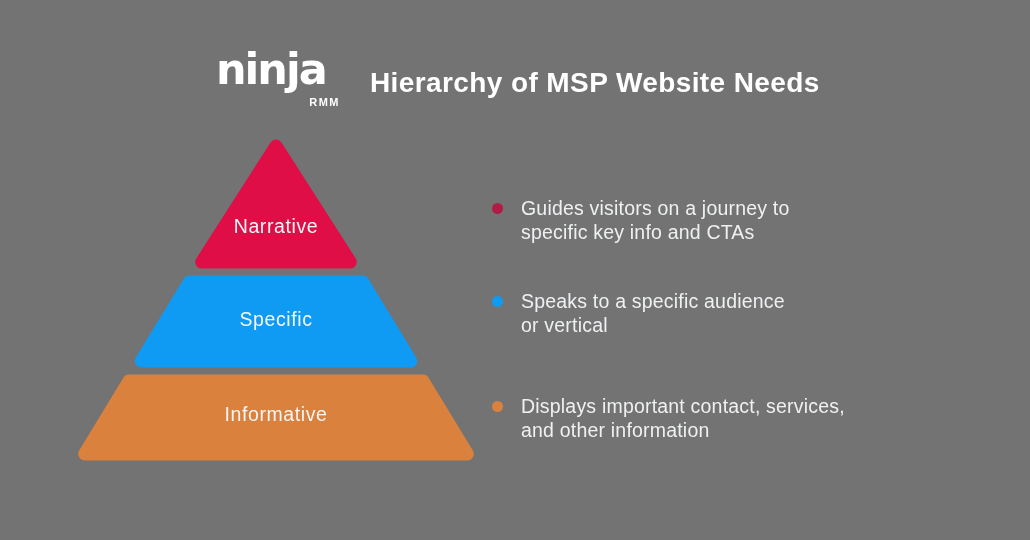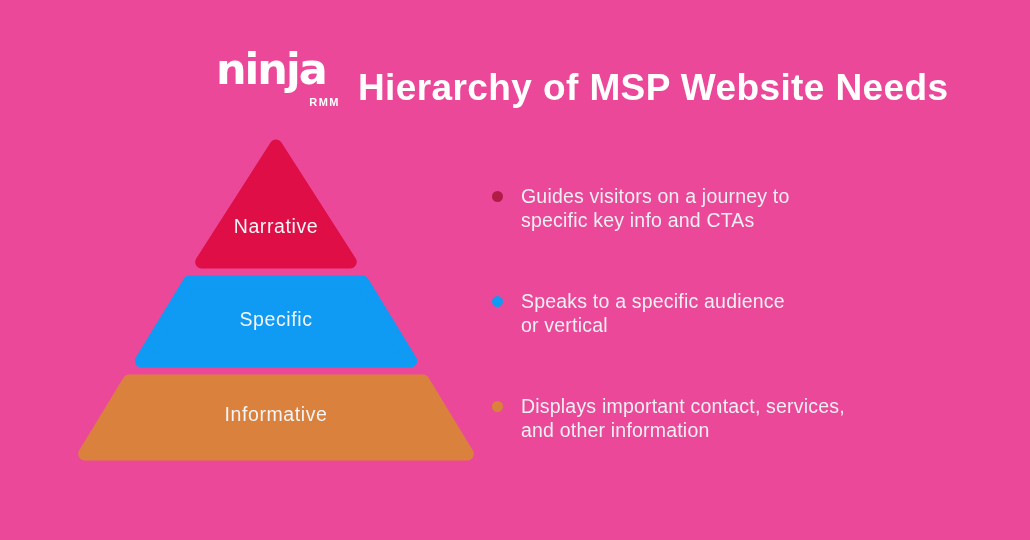--- a/index.html
+++ b/index.html
@@ -35,23 +35,23 @@
     position: absolute;
     right: 6px;
     top: 48px;
     font-size: 11px;
     letter-spacing: 1.5px;
     color: #ffffff;
     font-weight: bold;
   }
   .title {
     position: absolute;
-    left: 358px;
+    left: 370px;
     top: 67px;
-    font-size: 37px;
+    font-size: 28px;
     font-weight: 800;
     letter-spacing: 0.4px;
     color: #ffffff;
     white-space: nowrap;
   }
 
   
   .pyramid-svg {
     position: absolute;
     left: 0;
@@ -87,28 +87,28 @@
   .bullet-row .bullet-text {
     margin-left: 18px;
     font-size: 19.5px;
     line-height: 24px;
     color: #eef0f2;
     letter-spacing: 0.2px;
   }
   .bullet-row .bullet-text div {
     white-space: nowrap;
   }
-  #bullet-row-1 { top: 184px; }
+  #bullet-row-1 { top: 196px; }
   #bullet-row-2 { top: 289px; }
   #bullet-row-3 { top: 394px; }
 </style>
 </head>
 <body>
 
-<div id="canvas" data-color="background" style="background-color: #ec4899;">
+<div id="canvas" data-color="background" style="background-color: #737373;">
 
   <div class="logo">
     <div class="logo-brand">ninja</div>
     <div class="logo-sub">RMM</div>
   </div>
   <div class="title">Hierarchy of MSP Website Needs</div>
 
   <svg class="pyramid-svg" viewBox="0 0 1030 540" xmlns="http://www.w3.org/2000/svg">
     <polygon data-color="narrative" points="276,146 201.7,262 350.3,262" fill="#E00E46" stroke="#E00E46"></polygon>
     <polygon data-color="specific" points="189.5,282 362.5,282 410.7,361 141.3,361" fill="#0F9AF4" stroke="#0F9AF4"></polygon>

